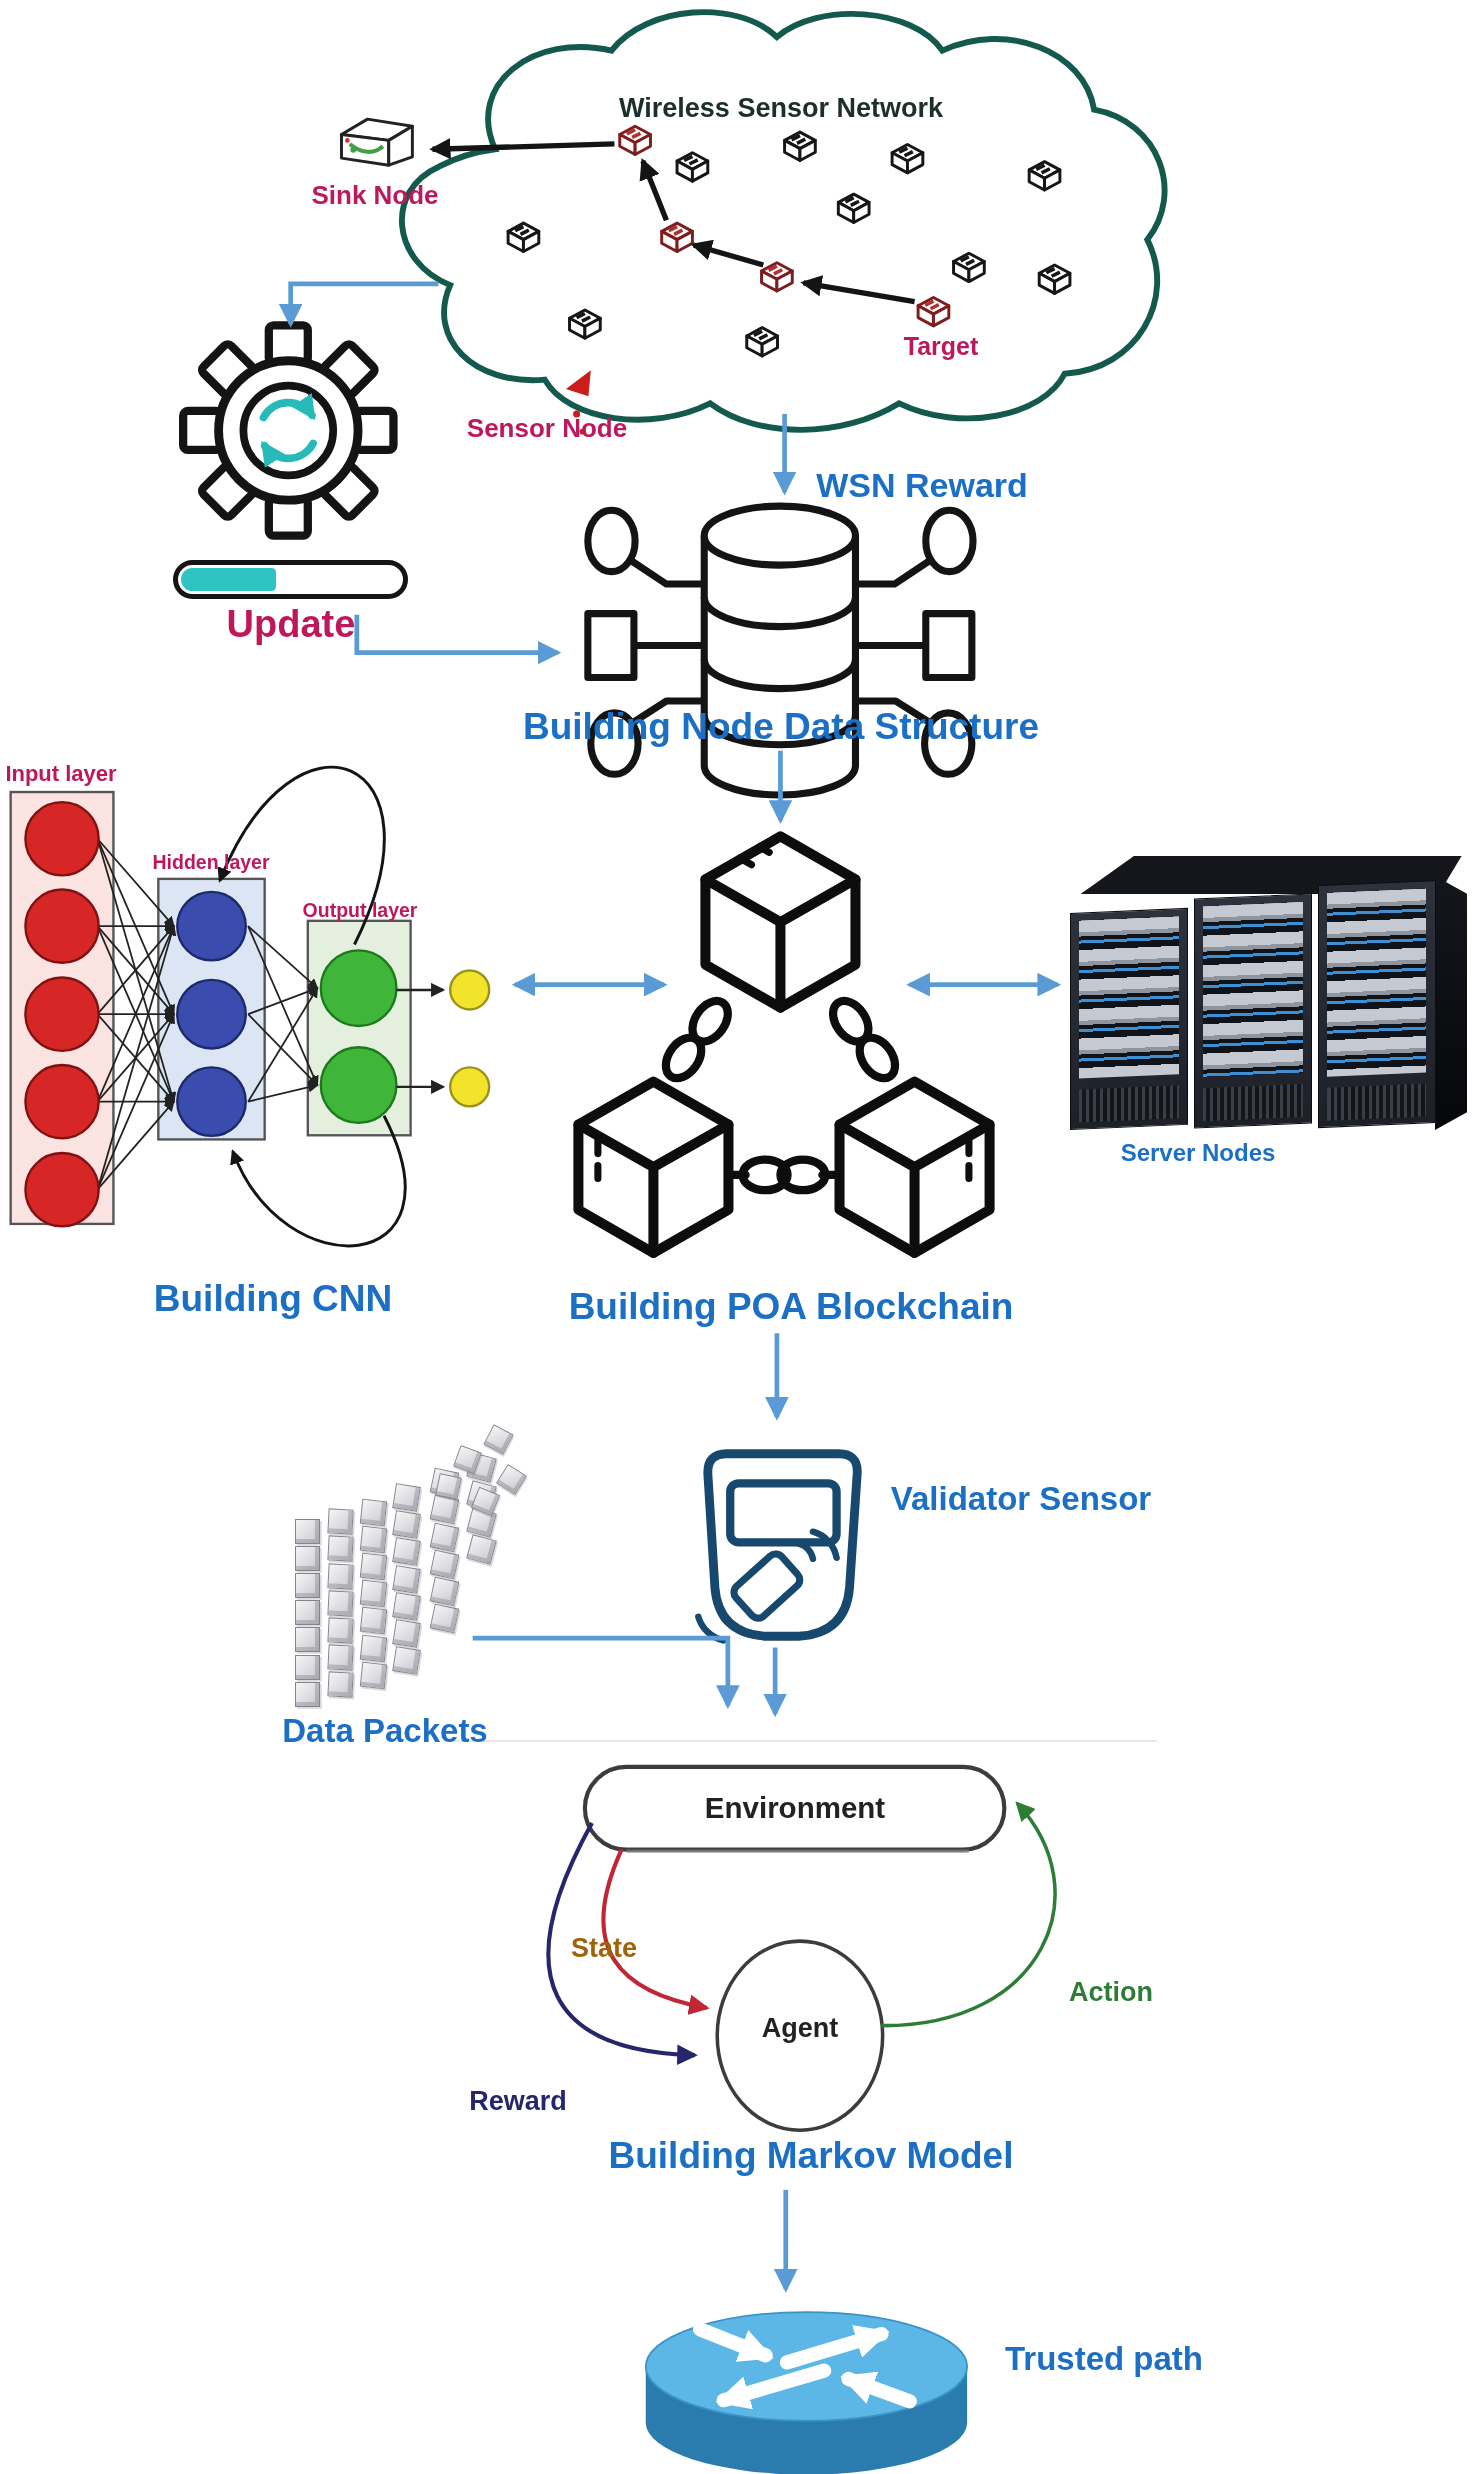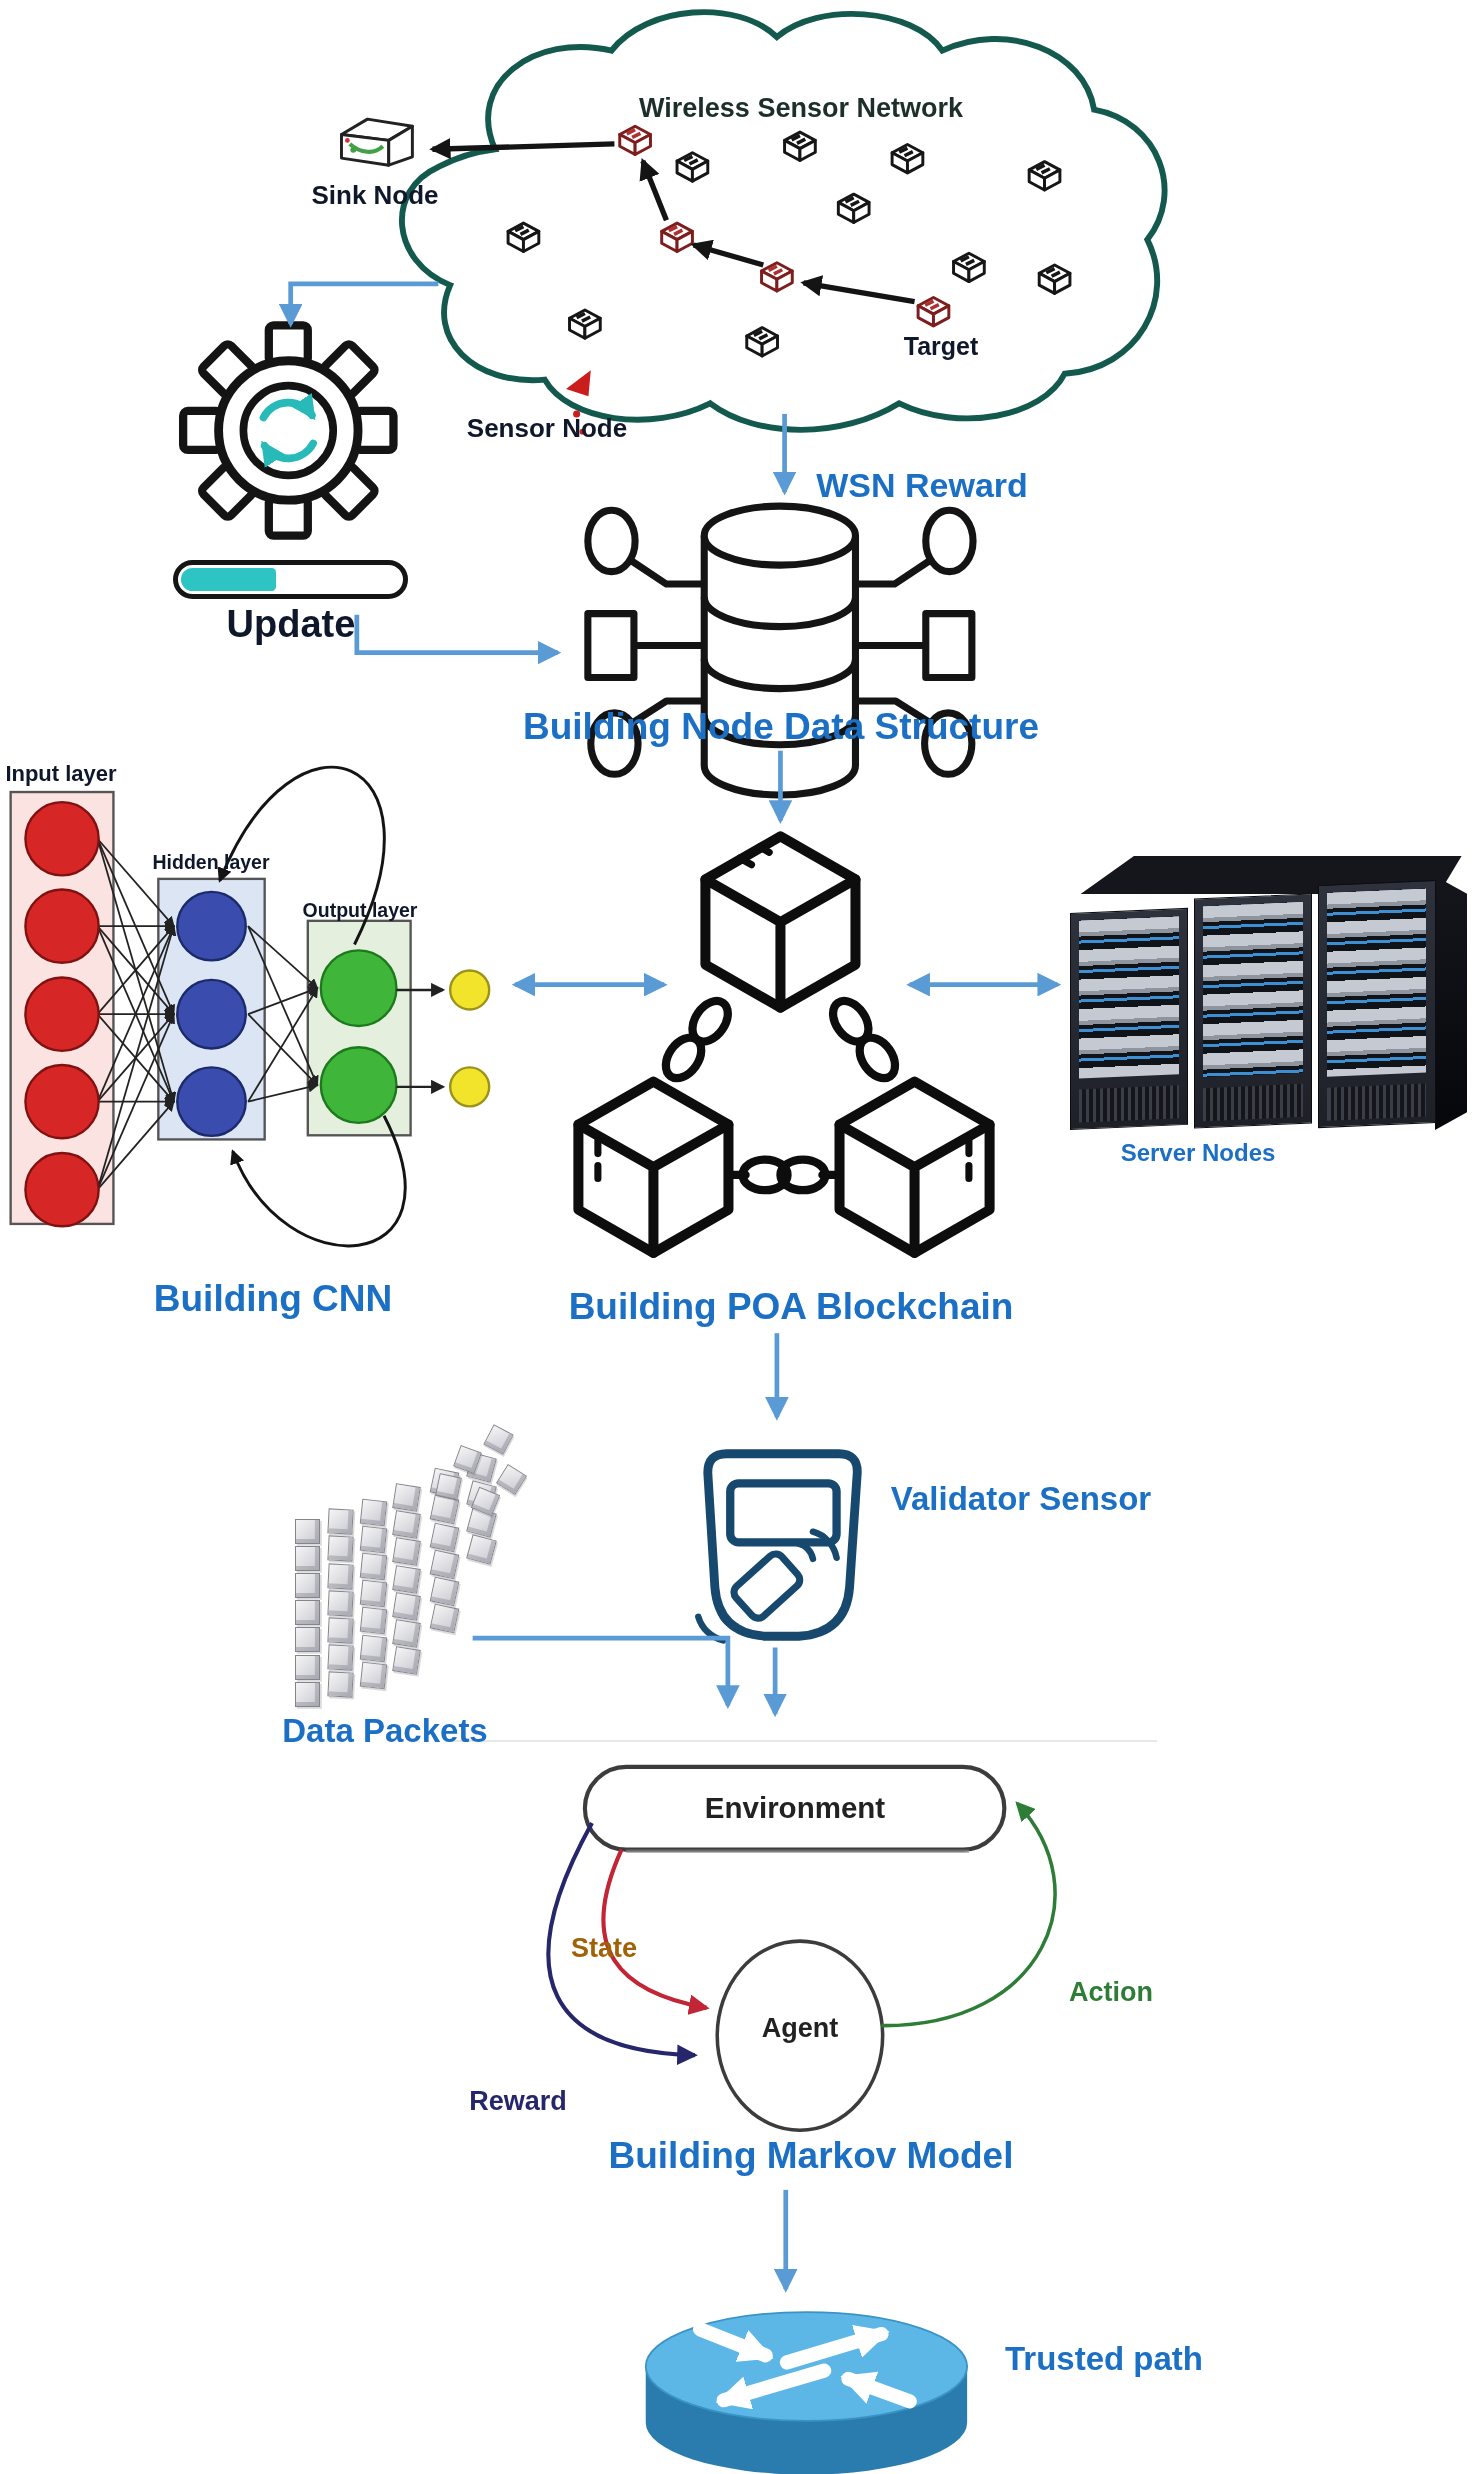--- a/index.html
+++ b/index.html
@@ -3,21 +3,21 @@
 <meta charset="utf-8">
 <style>
   html,body{margin:0;padding:0}
   body{
     width:1477px;height:2475px;position:relative;background:#ffffff;
     font-family:"Liberation Sans",sans-serif;overflow:hidden;
   }
   #scene-svg{position:absolute;left:0;top:0}
   .lbl{
     position:absolute;transform:translate(-50%,-50%);
-    font-weight:700;white-space:nowrap;color:#0f172a;line-height:1.05;
+    font-weight:700;white-space:nowrap;color:#be185d;line-height:1.05;
   }
   .blue{color:#1b6fc4}
   
   .snode path{fill:#ffffff;stroke:#161616;stroke-width:5;stroke-linejoin:round}
   .snode path.stripe{fill:none;stroke-width:6}
   .snode.red path{stroke:#7d1d1d}
   .snode.red path.stripe{stroke:#b03030}
   
   #progress-bar{
     position:absolute;left:173px;top:560px;width:235px;height:39px;
@@ -449,21 +449,21 @@
     <div class="cube" style="left: 208px; top: -3.5px; transform: rotate(28deg) scale(0.9);"></div>
     <div class="cube" style="left: 158px; top: 44px; transform: rotate(12deg) scale(0.9);"></div>
     <div class="cube" style="left: 195px; top: 59px; transform: rotate(22deg) scale(0.9);"></div>
     <div class="cube" style="left: 221px; top: 37px; transform: rotate(32deg) scale(0.9);"></div>
   </div>
 
 <div id="progress-bar">
   <div id="progress-fill"></div>
 </div>
 
-<div class="lbl" style="left:801px;top:108px;font-size:27px;color:#1d2f2b">Wireless Sensor Network</div>
+<div class="lbl" style="left:781px;top:108px;font-size:27px;color:#1d2f2b">Wireless Sensor Network</div>
 <div class="lbl" style="left:375px;top:196px;font-size:26px">Sink Node</div>
 <div class="lbl" style="left:547px;top:429px;font-size:26px">Sensor Node</div>
 <div class="lbl" style="left:941px;top:346px;font-size:25px">Target</div>
 <div class="lbl" style="left:291px;top:625px;font-size:38px">Update</div>
 <div class="lbl blue" style="left:922px;top:486px;font-size:34px">WSN Reward</div>
 <div class="lbl blue" style="left:781px;top:727px;font-size:37px">Building Node Data Structure</div>
 <div class="lbl" style="left:61px;top:774px;font-size:22px">Input layer</div>
 <div class="lbl" style="left:211px;top:862px;font-size:19.5px">Hidden layer</div>
 <div class="lbl" style="left:360px;top:910px;font-size:19.5px">Output layer</div>
 <div class="lbl blue" style="left:273px;top:1299px;font-size:37px">Building CNN</div>

